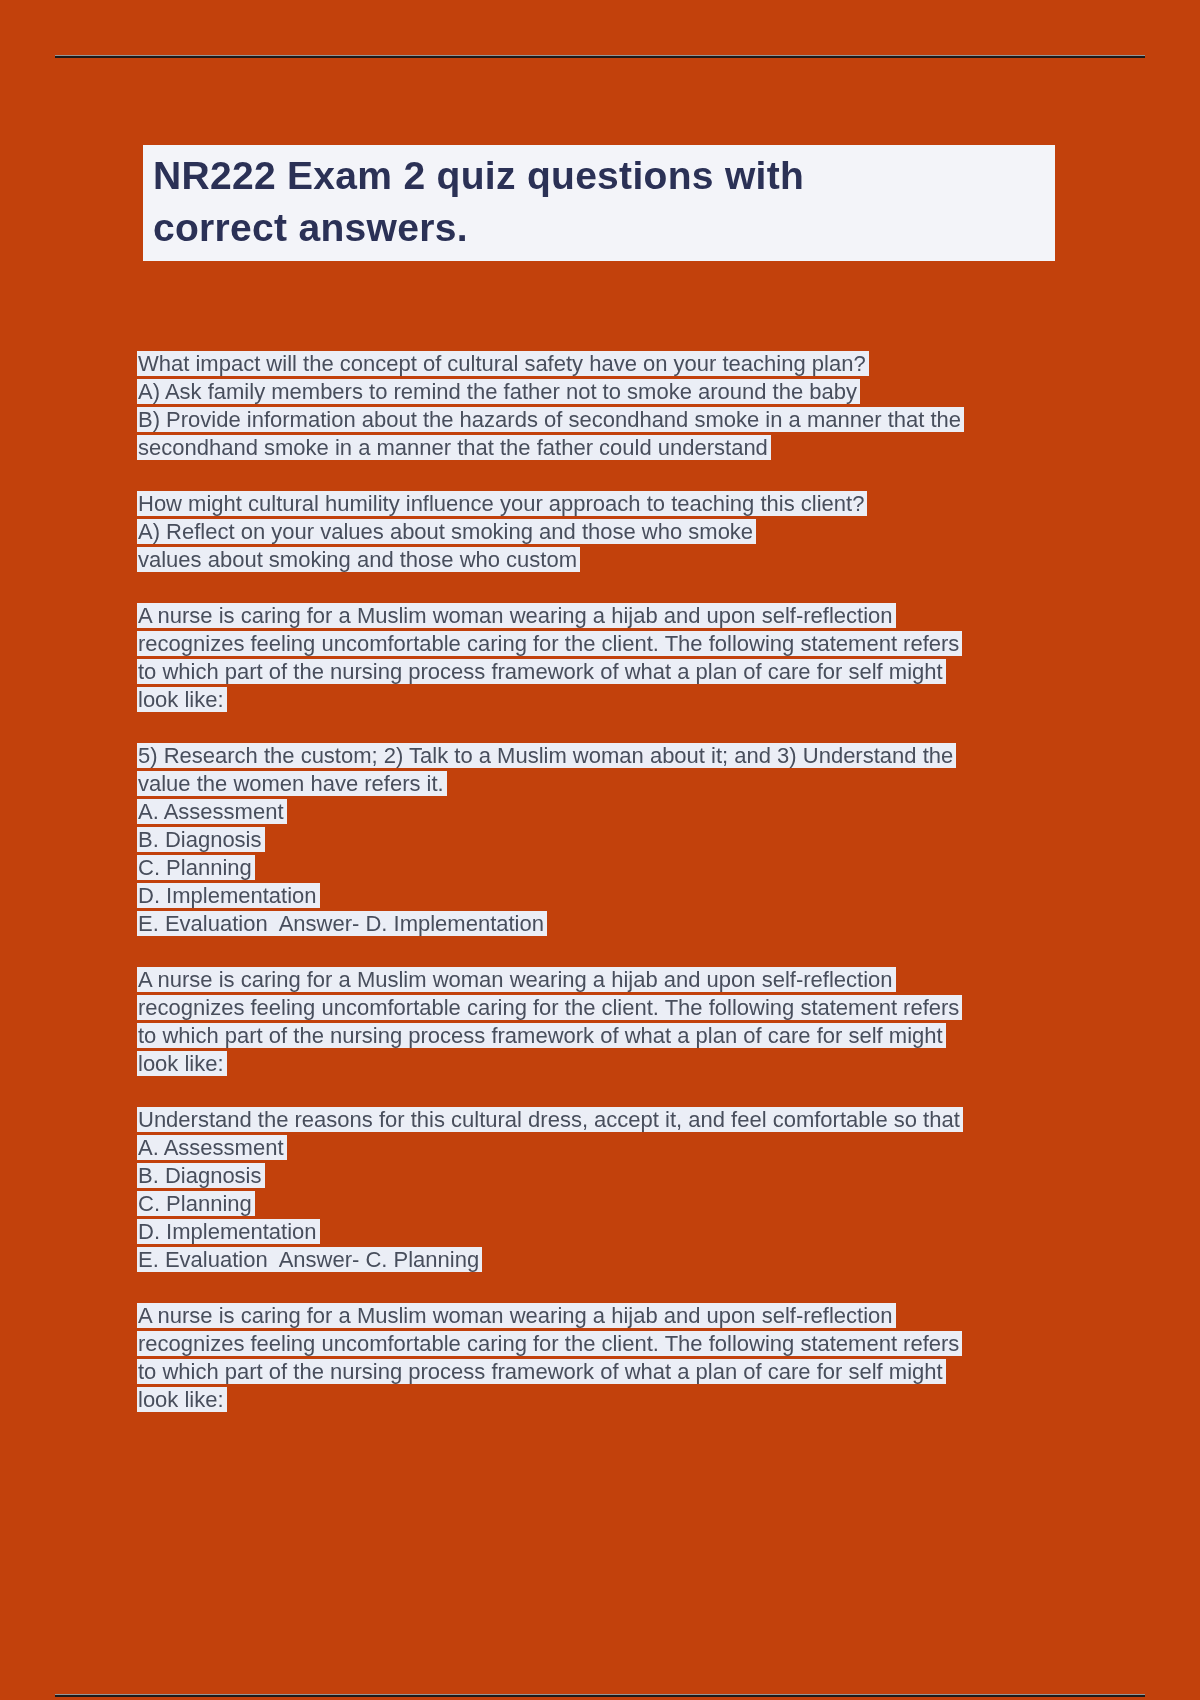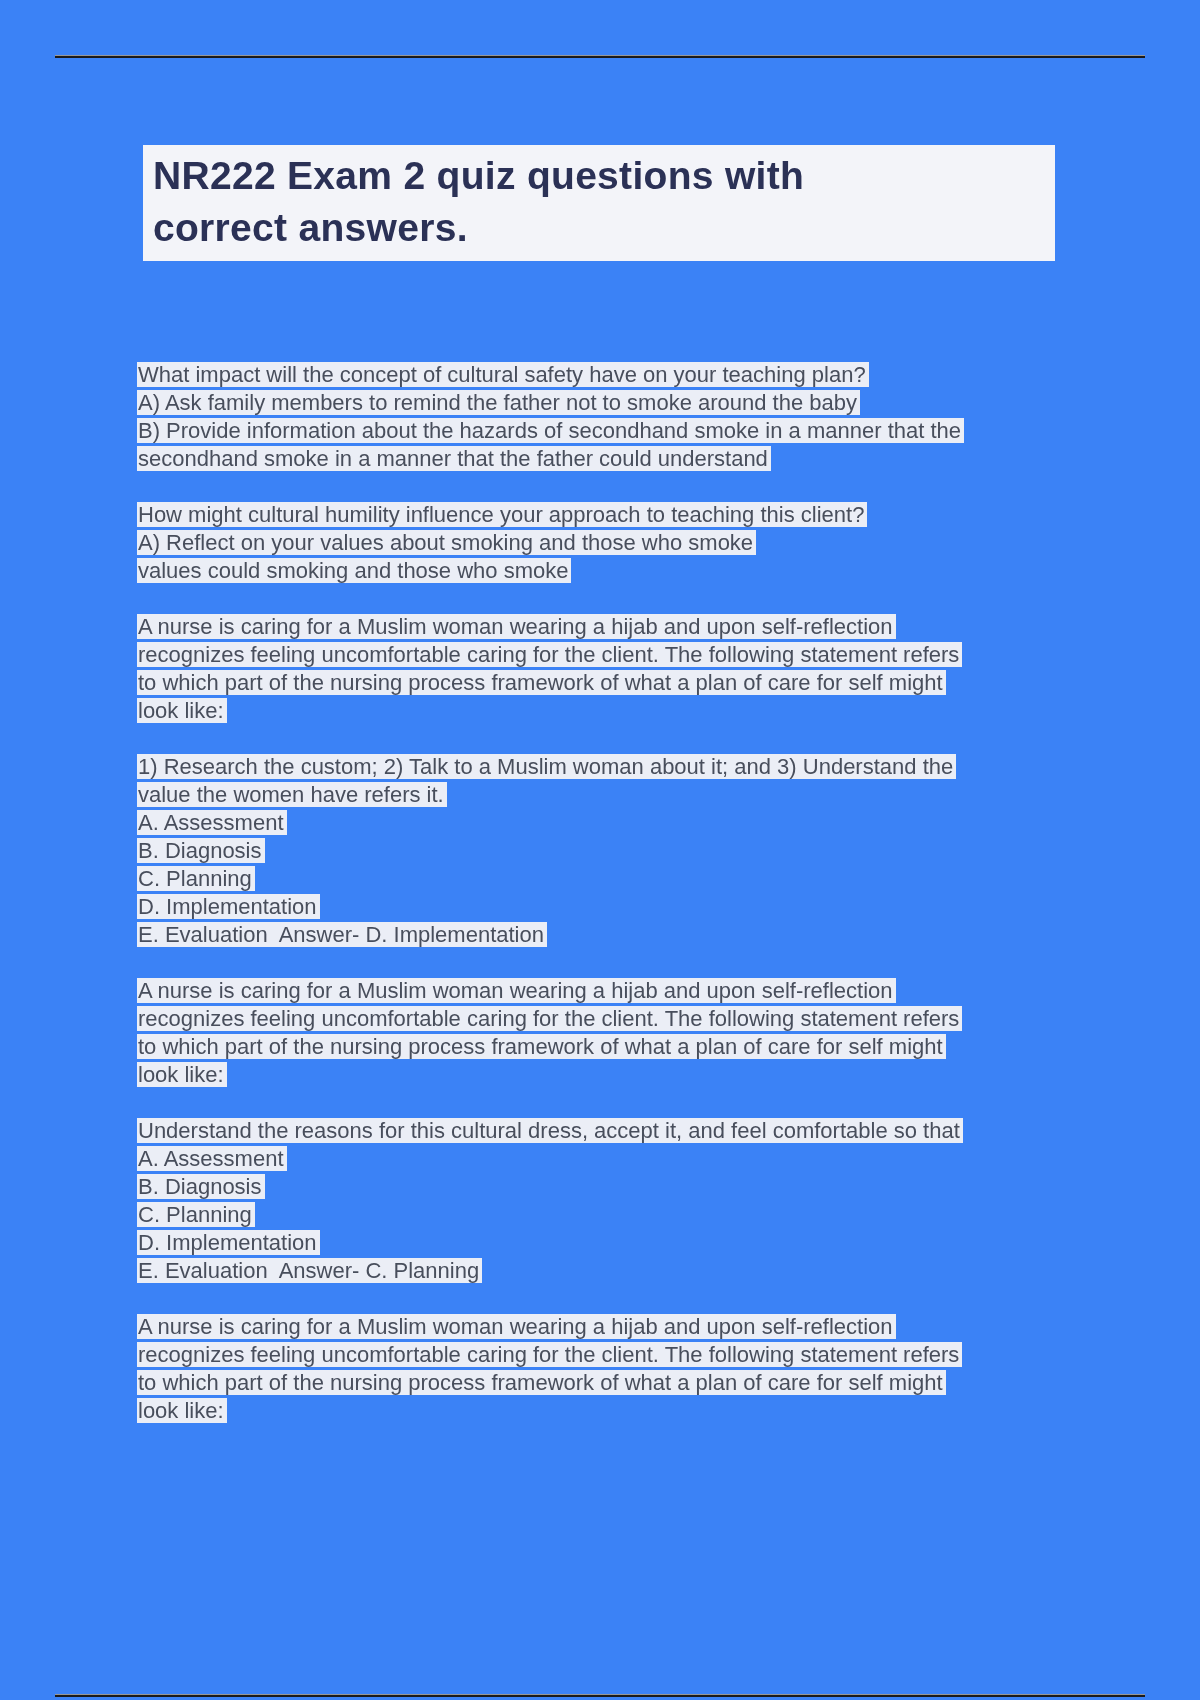--- a/index.html
+++ b/index.html
@@ -7,21 +7,21 @@
     --body-color:#484e5c;
     --title-hl:#f3f4f9;
     --line-hl:#ebeef6;
     --rule-color:#1a1a1a;
   }
   html,body{margin:0;padding:0;background:#ffffff;}
   .page{
     position:relative;
     width:1200px;
     height:1700px;
-    background:#3b82f6;
+    background:#c2410c;
     font-family:"Liberation Sans","DejaVu Sans",sans-serif;
     overflow:hidden;
   }
   .rule{
     position:absolute;
     left:55px;
     width:1090px;
     height:2px;
     background:var(--rule-color);
     border-top:1px solid #969696;
@@ -40,21 +40,21 @@
     font-size:39px;
     font-weight:bold;
     line-height:52px;
     color:var(--title-color);
     white-space:pre;
     letter-spacing:0.3px;
   }
   .doc-body{
     position:absolute;
     left:137px;
-    top:361px;
+    top:350px;
     width:925px;
   }
   .para{
     margin:0 0 28px 0;
   }
   .line{
     height:28px;
     line-height:28px;
     font-size:22px;
     color:var(--body-color);
@@ -79,30 +79,30 @@
   <div class="doc-body" id="doc-body">
       <div class="para">
         <div class="line"><span class="hl">What impact will the concept of cultural safety have on your teaching plan?</span></div>
         <div class="line"><span class="hl">A) Ask family members to remind the father not to smoke around the baby</span></div>
         <div class="line"><span class="hl">B) Provide information about the hazards of secondhand smoke in a manner that the</span></div>
         <div class="line"><span class="hl">secondhand smoke in a manner that the father could understand</span></div>
       </div>
       <div class="para">
         <div class="line"><span class="hl">How might cultural humility influence your approach to teaching this client?</span></div>
         <div class="line"><span class="hl">A) Reflect on your values about smoking and those who smoke</span></div>
-        <div class="line"><span class="hl">values could smoking and those who smoke</span></div>
+        <div class="line"><span class="hl">values about smoking and those who custom</span></div>
       </div>
       <div class="para">
         <div class="line"><span class="hl">A nurse is caring for a Muslim woman wearing a hijab and upon self-reflection</span></div>
         <div class="line"><span class="hl">recognizes feeling uncomfortable caring for the client. The following statement refers</span></div>
         <div class="line"><span class="hl">to which part of the nursing process framework of what a plan of care for self might</span></div>
         <div class="line"><span class="hl">look like:</span></div>
       </div>
       <div class="para">
-        <div class="line"><span class="hl">1) Research the custom; 2) Talk to a Muslim woman about it; and 3) Understand the</span></div>
+        <div class="line"><span class="hl">5) Research the custom; 2) Talk to a Muslim woman about it; and 3) Understand the</span></div>
         <div class="line"><span class="hl">value the women have refers it.</span></div>
         <div class="line"><span class="hl">A. Assessment</span></div>
         <div class="line"><span class="hl">B. Diagnosis</span></div>
         <div class="line"><span class="hl">C. Planning</span></div>
         <div class="line"><span class="hl">D. Implementation</span></div>
         <div class="line"><span class="hl">E. Evaluation  Answer- D. Implementation</span></div>
       </div>
       <div class="para">
         <div class="line"><span class="hl">A nurse is caring for a Muslim woman wearing a hijab and upon self-reflection</span></div>
         <div class="line"><span class="hl">recognizes feeling uncomfortable caring for the client. The following statement refers</span></div>

